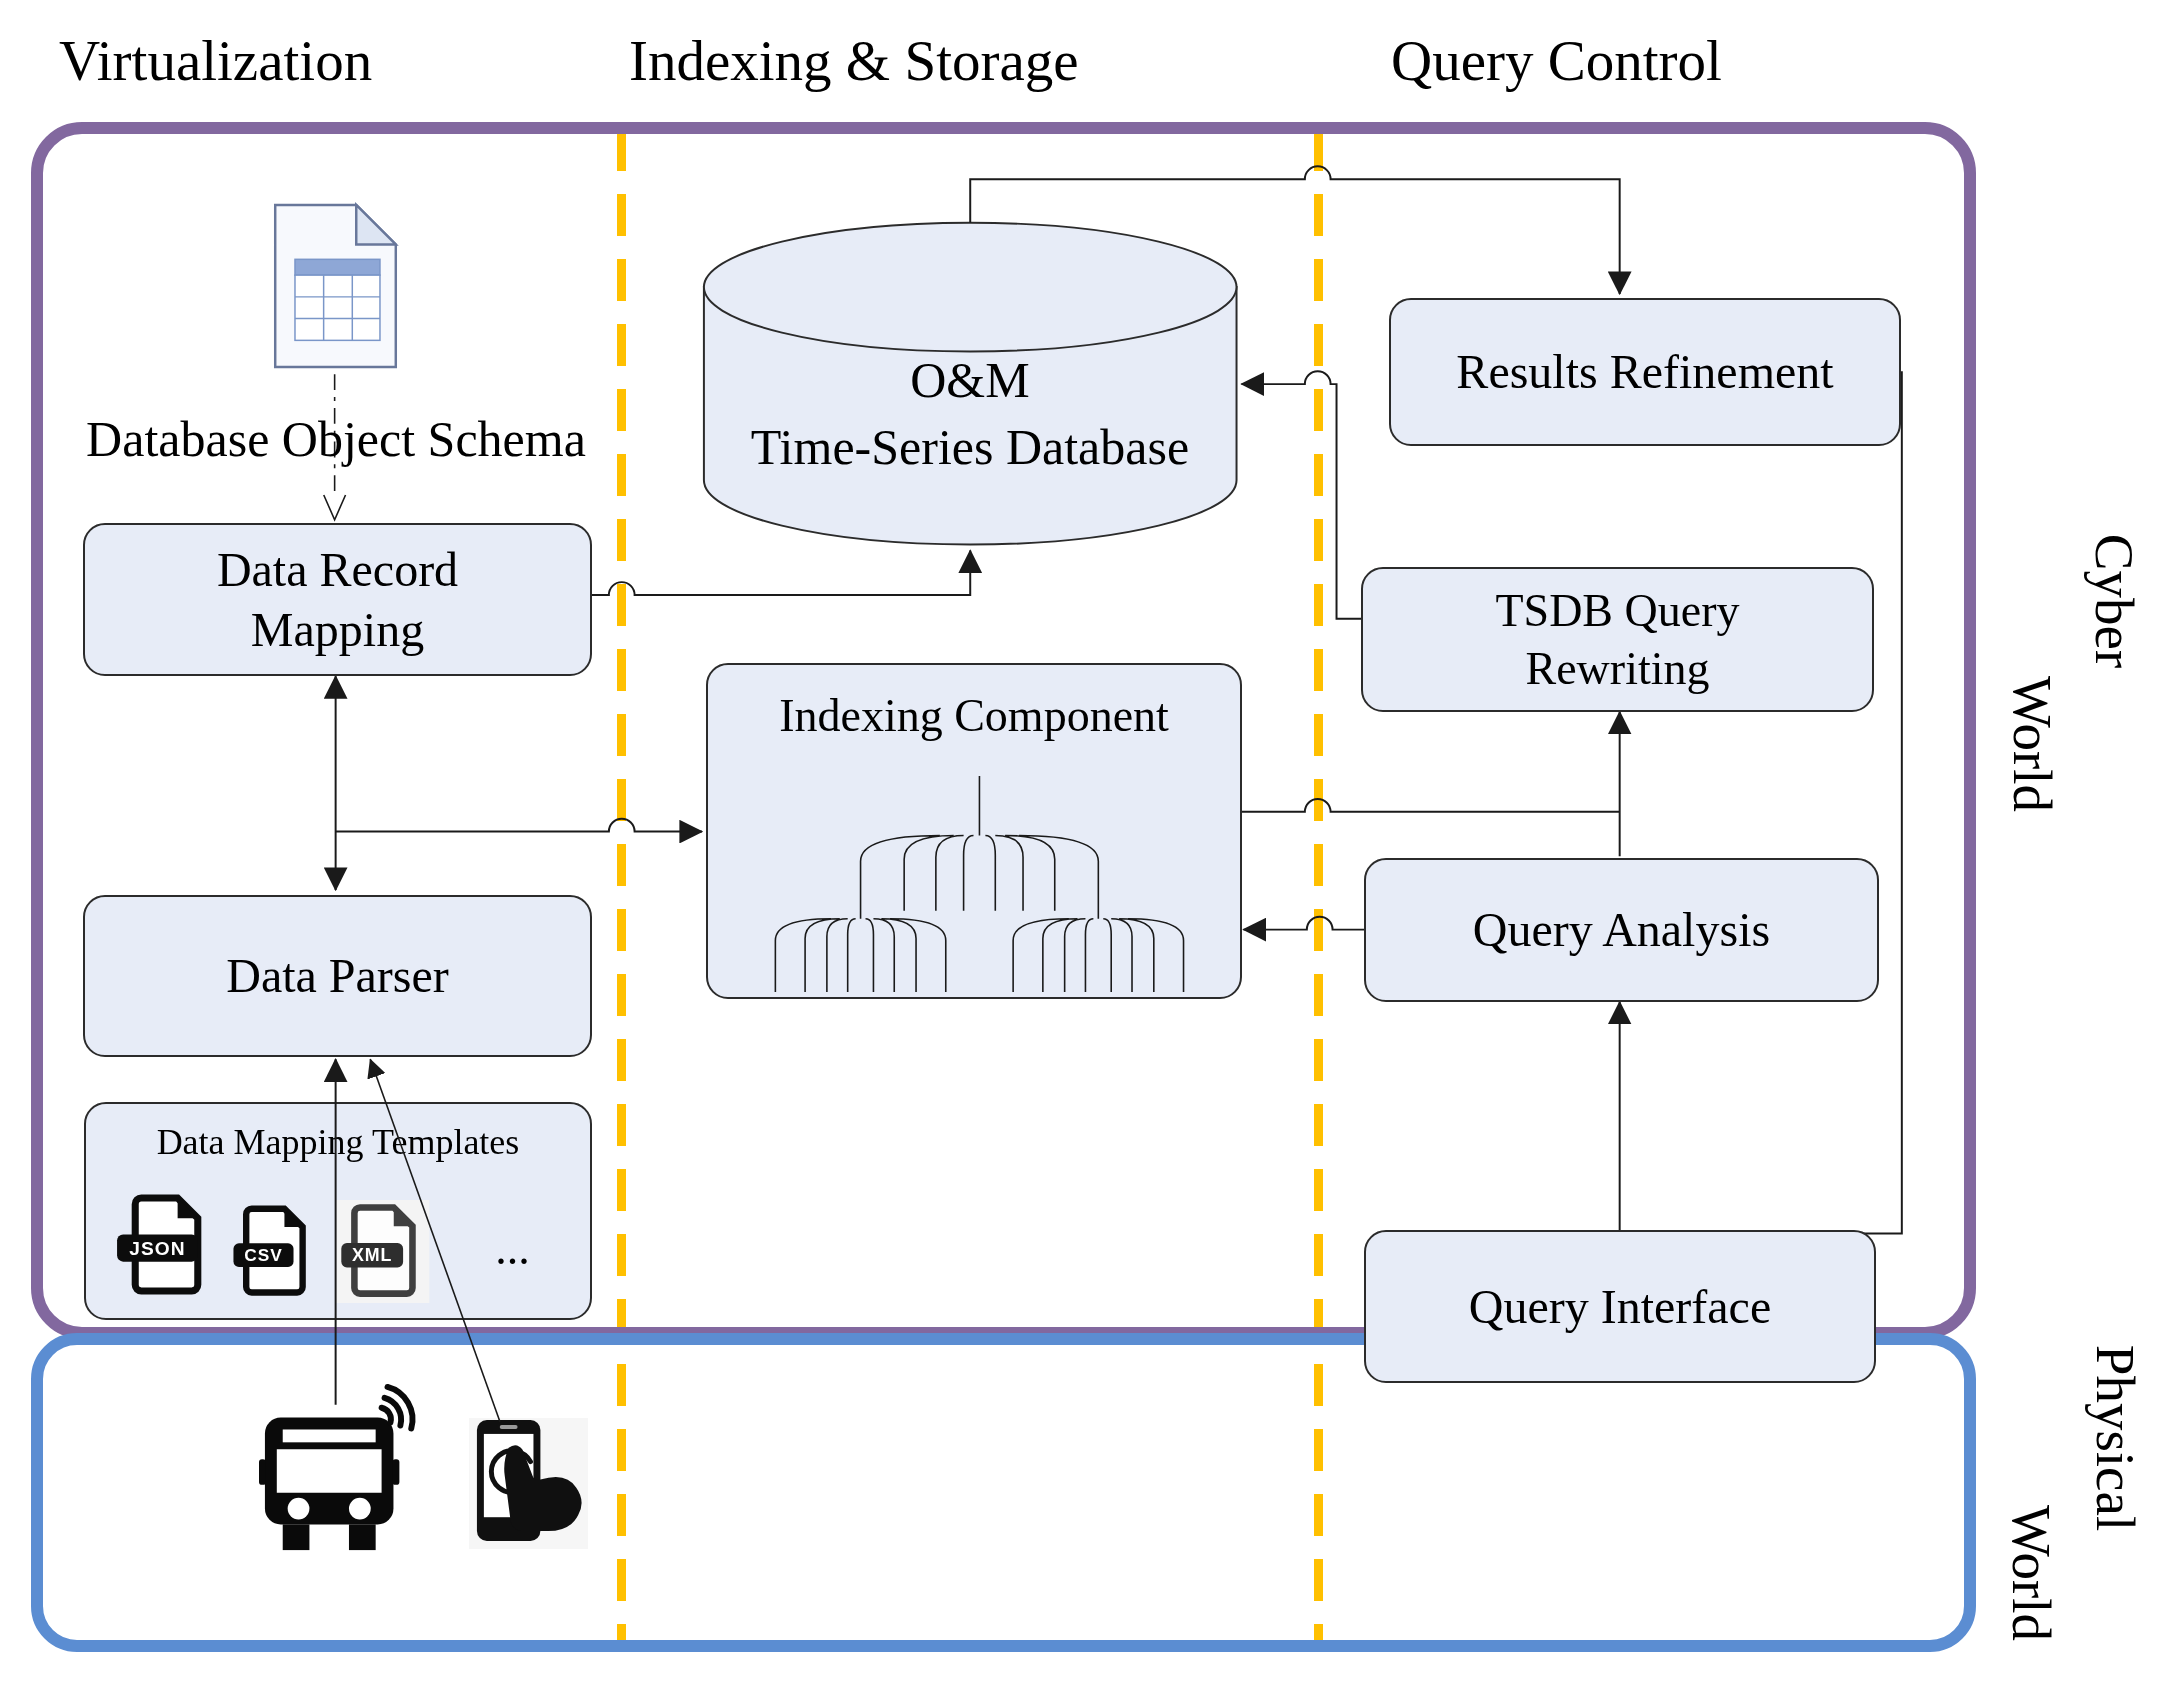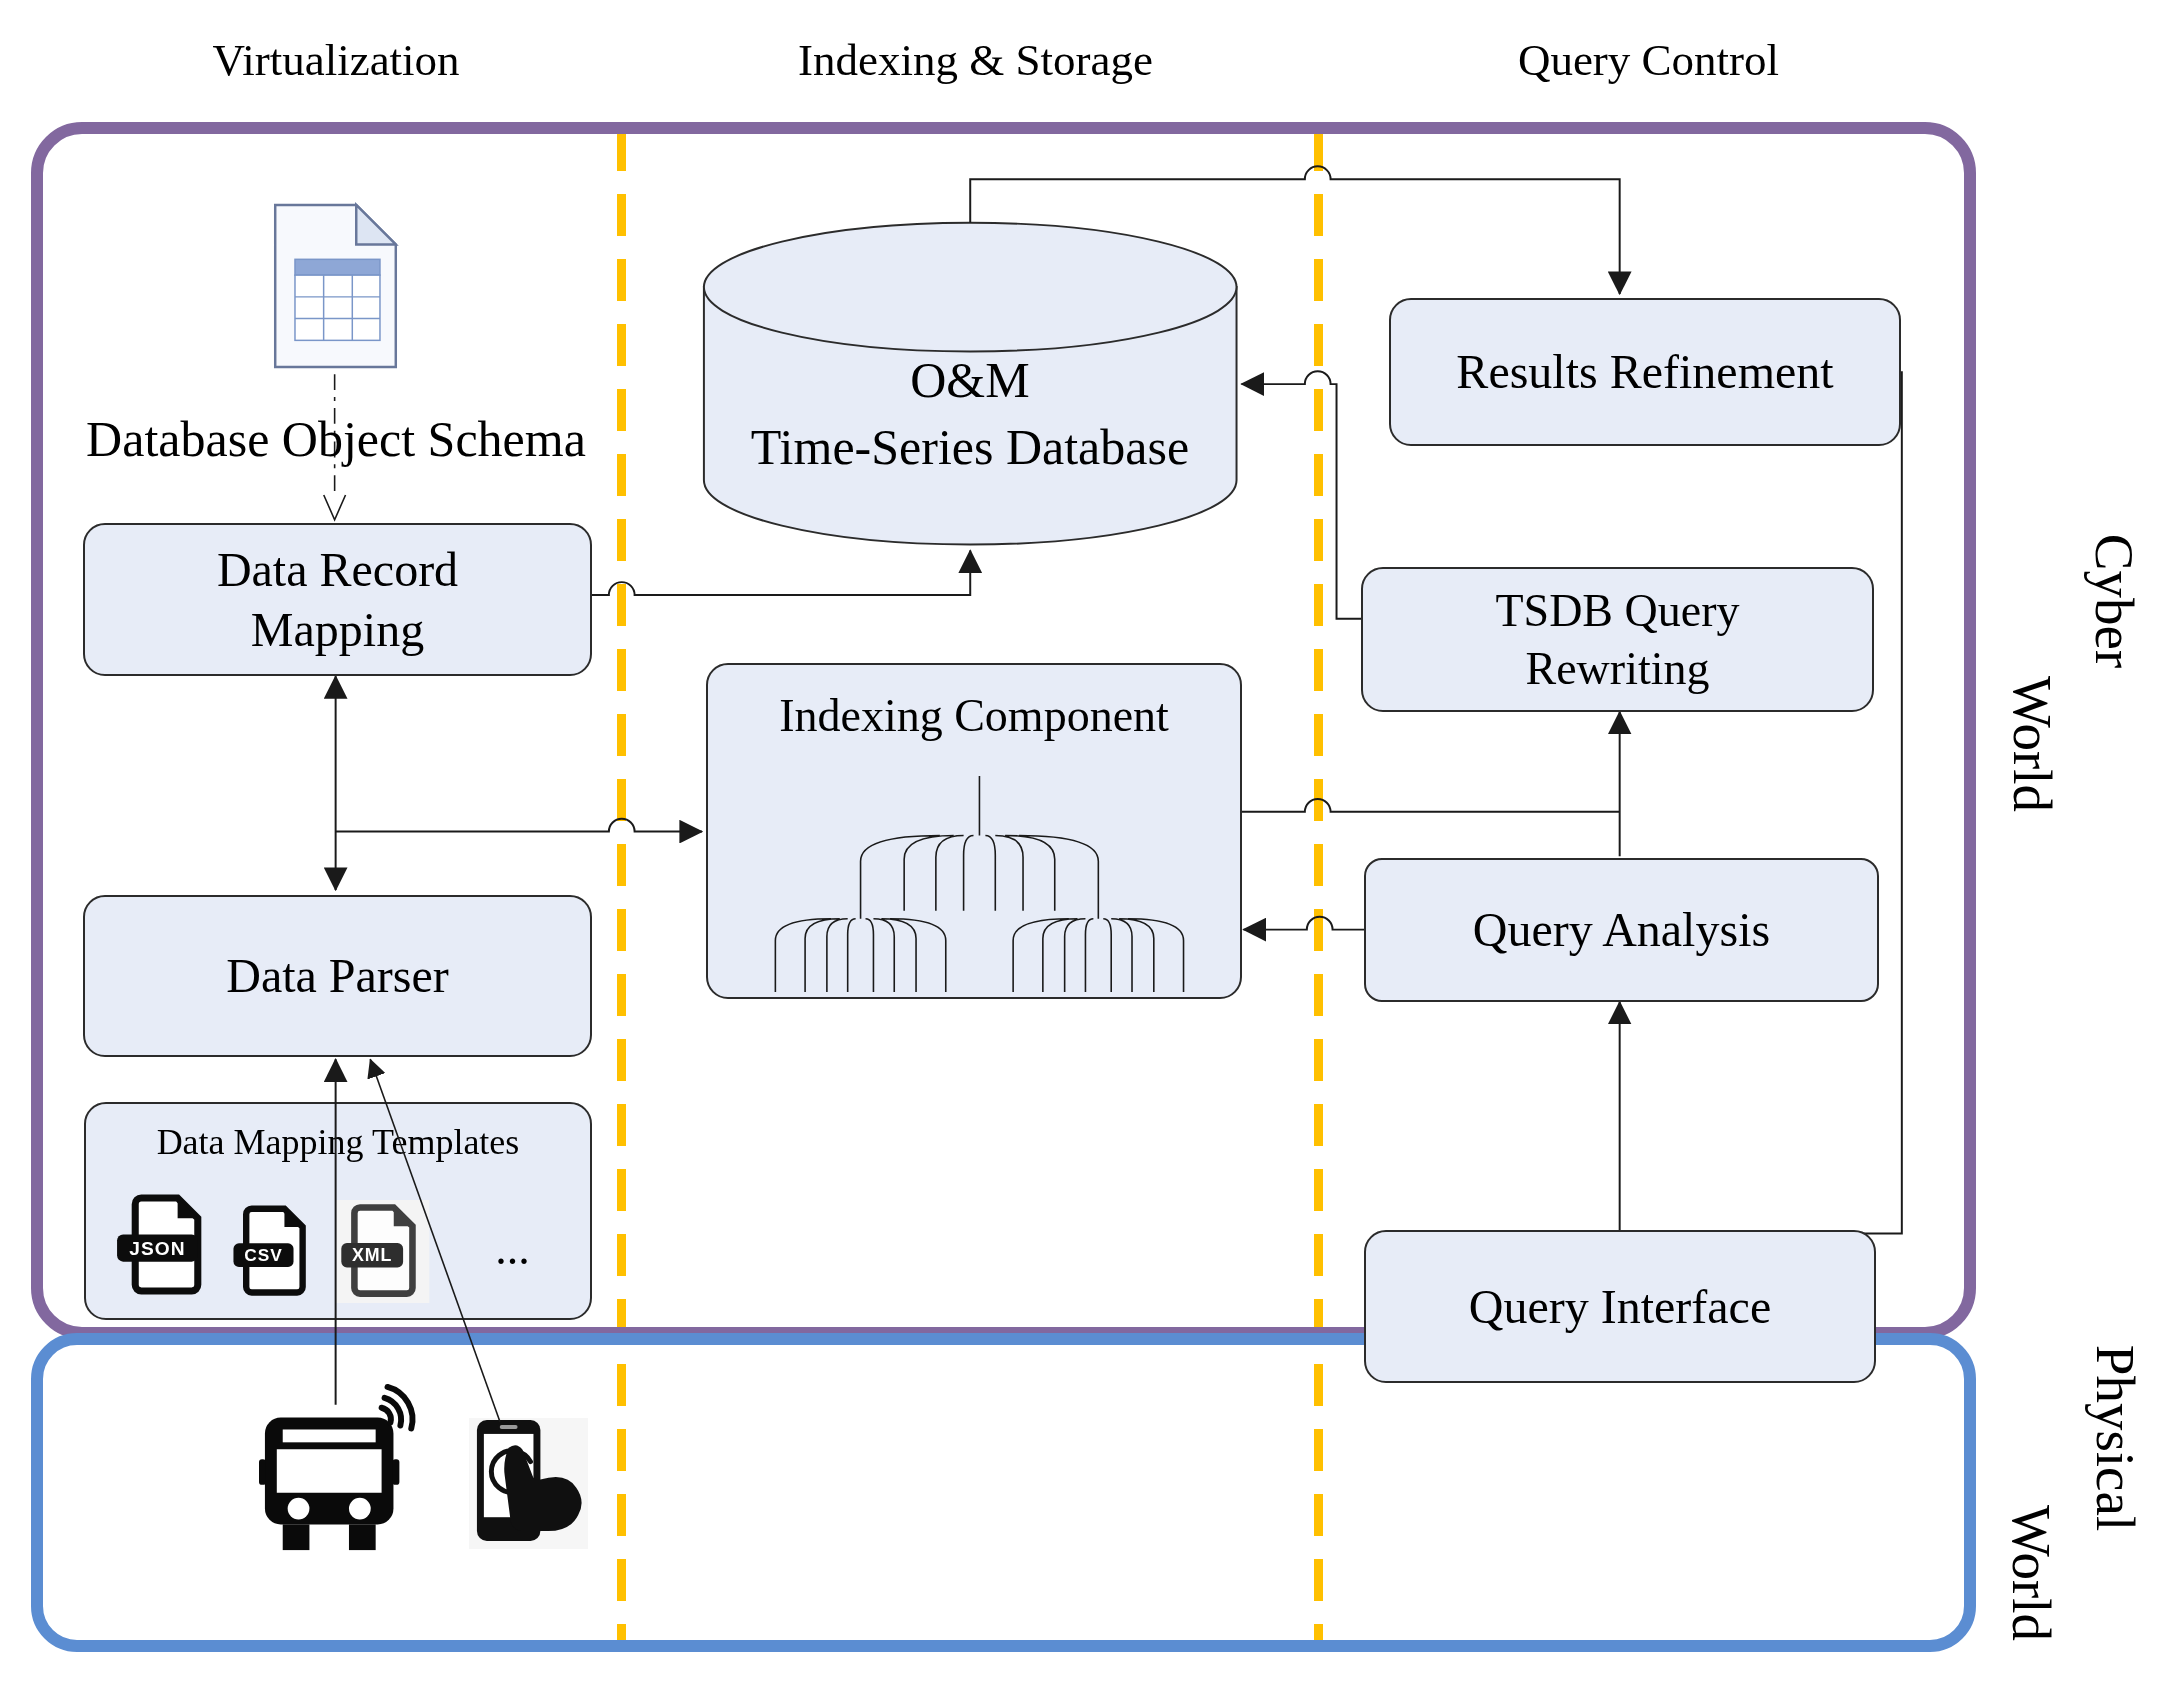--- a/index.html
+++ b/index.html
@@ -12,39 +12,39 @@
                 border:12px solid var(--cyber_border,#82689f);border-radius:51px;z-index:1;}
   .physical-region{left:31px;top:1333px;width:1921px;height:295px;
                 border:12px solid var(--physical_border,#5b8dd2);border-radius:46px;z-index:2;}
 
   
   .divider{position:absolute;top:129px;width:9px;height:1515px;z-index:0;
            background:repeating-linear-gradient(to bottom,var(--divider,#ffc000) 0 42px,transparent 42px 65px);}
   .divider.d1{left:617px;} .divider.d2{left:1314px;}
 
   
-  .col-header{position:absolute;top:24px;height:73px;line-height:73px;text-align:center;
-              font-size:45px;z-index:5;}
+  .col-header{position:absolute;top:24px;height:73px;line-height:73px;text-align:left;
+              font-size:57px;z-index:5;}
   .h1{left:59px;width:554px;} .h2{left:629px;width:693px;} .h3{left:1391px;width:515px;}
 
   
   .vlabel{position:absolute;font-size:55px;white-space:nowrap;z-index:5;
           transform:translate(-50%,-50%) rotate(90deg);}
 
   
   .node{position:absolute;background:var(--node_fill,#e7ecf7);border:2px solid var(--node_border,#2b2b2b);
         border-radius:22px;display:flex;flex-direction:column;align-items:center;justify-content:center;
         font-size:48px;line-height:1.25;text-align:center;z-index:3;}
   .node-drm{left:83px;top:523px;width:505px;height:149px;}
   .node-parser{left:83px;top:895px;width:505px;height:158px;align-items:center;}
   .node-templates{left:84px;top:1102px;width:504px;height:214px;justify-content:flex-start;}
   .node-indexing{left:706px;top:663px;width:532px;height:332px;justify-content:flex-start;}
   .node-rr{left:1365px;top:298px;width:508px;height:144px;margin-left:24px;}
   .node-tsdb{left:1361px;top:567px;width:509px;height:141px;font-size:46px;}
-  .node-qa{left:1364px;top:858px;width:511px;height:140px;border-radius:18px;}
+  .node-qa{left:1364px;top:858px;width:511px;height:140px;}
   .node-qi{left:1364px;top:1220px;width:508px;height:149px;margin-top:10px;}
   .templates-title{margin-top:16px;font-size:36px;}
   .indexing-title{margin-top:22px;font-size:46px;}
   .tree-svg{position:absolute;left:0;top:0;width:532px;height:332px;}
 
   
   .db-label{position:absolute;left:693px;top:347px;width:554px;text-align:center;
             font-size:50px;line-height:1.33;z-index:3;}
 
   

